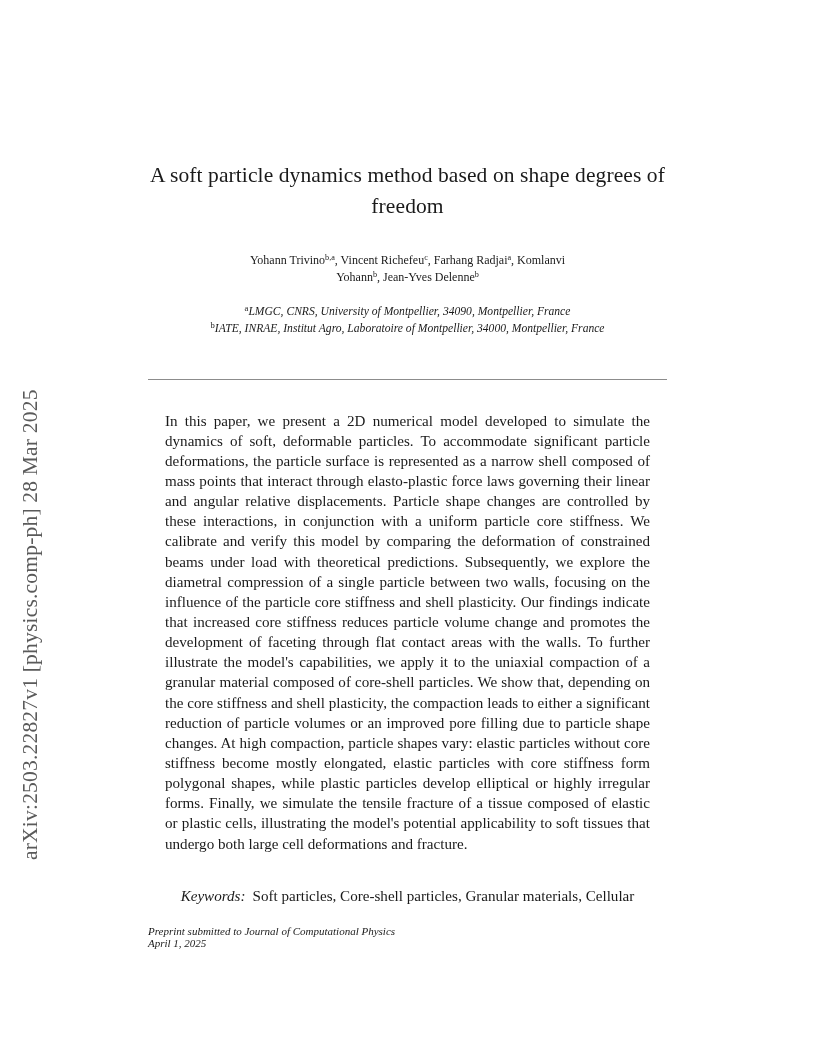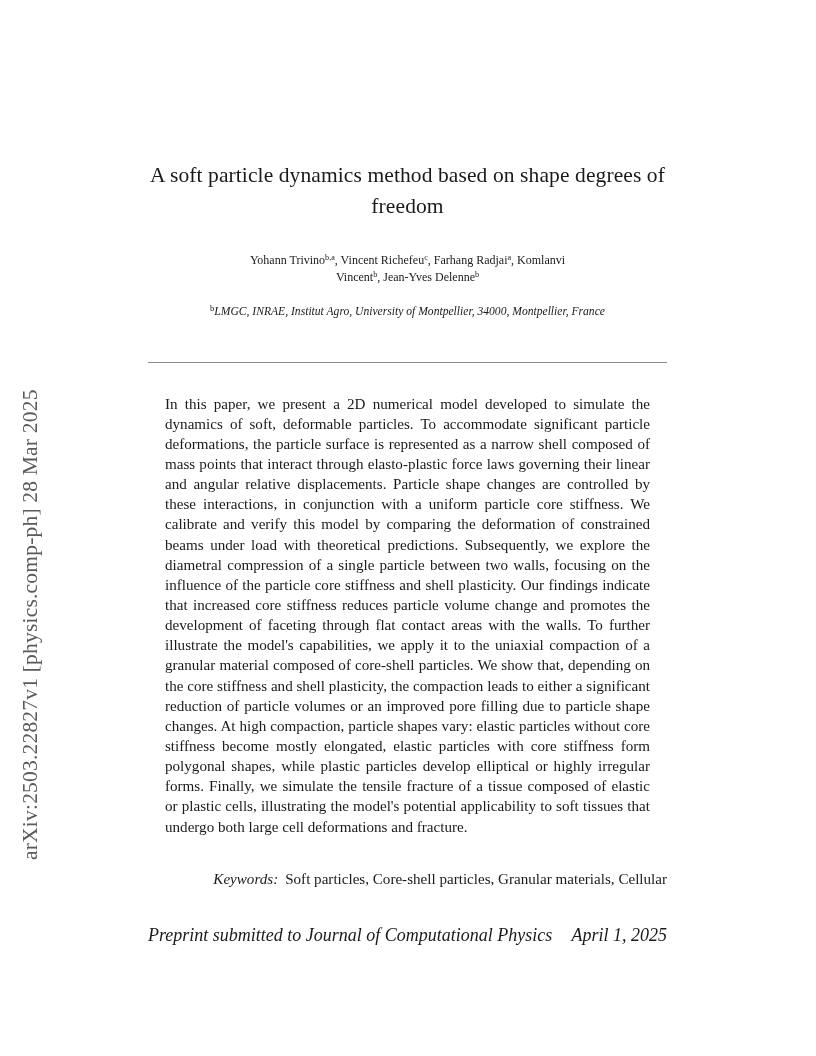--- a/index.html
+++ b/index.html
@@ -111,58 +111,60 @@
     text-align: justify;
     text-justify: inter-word;
     hyphens: manual;
   }
 
   .keywords {
     margin: 0;
     padding-top: 15px;
     font-size: 15.1px;
     line-height: 1.335;
-    text-align: right;
+    text-align: center;
   }
   .keywords .kw-label {
     font-style: italic;
     padding-right: 7px;
   }
 
   .footer {
     position: absolute;
     left: 0;
     top: 925px;
     width: 100%;
     display: flex;
     justify-content: space-between;
     align-items: baseline;
     font-style: italic;
-    font-size: 18px;
+    font-size: 11px;
+    flex-direction: column;
   }
 </style>
 </head>
 <body>
 
 <div id="arxiv-stamp">
   <span class="stamp-text">arXiv:2503.22827v1  [physics.comp-ph]  28 Mar 2025</span>
 </div>
 
 <div id="page">
 
   <h1 class="title">A soft particle dynamics method based on shape degrees of freedom</h1>
 
   <div class="authors">
     <span>Yohann Trivino</span><sup>b,a</sup><span>, Vincent Richefeu</span><sup>c</sup><span>, Farhang Radjai</span><sup>a</sup><span>, Komlanvi</span>
     <br>
-    <span>Vincent</span><sup>b</sup><span>, Jean-Yves Delenne</span><sup>b</sup>
+    <span>Yohann</span><sup>b</sup><span>, Jean-Yves Delenne</span><sup>b</sup>
   </div>
 
   <div class="affiliations">
-    <span class="aff-line"><sup>b</sup><span>LMGC, INRAE, Institut Agro, University of Montpellier, 34000, Montpellier, France</span></span>
+    <span class="aff-line"><sup>a</sup><span>LMGC, CNRS, University of Montpellier, 34090, Montpellier, France</span></span>
+    <span class="aff-line"><sup>b</sup><span>IATE, INRAE, Institut Agro, Laboratoire of Montpellier, 34000, Montpellier, France</span></span>
   </div>
 
   <hr class="rule">
 
 
   <p class="abstract-body">In this paper, we present a 2D numerical model developed to simulate the dynamics of soft, deformable particles. To accommodate significant particle deformations, the particle surface is represented as a narrow shell composed of mass points that interact through elasto-plastic force laws governing their linear and angular relative displacements. Particle shape changes are controlled by these interactions, in conjunction with a uniform particle core stiffness. We calibrate and verify this model by comparing the deformation of constrained beams under load with theoretical predictions. Subsequently, we explore the diametral compression of a single particle between two walls, focusing on the influence of the particle core stiffness and shell plasticity. Our findings indicate that increased core stiffness reduces particle volume change and promotes the development of faceting through flat contact areas with the walls. To further illustrate the model's capabilities, we apply it to the uniaxial compaction of a granular material composed of core-shell particles. We show that, depending on the core stiffness and shell plasticity, the compaction leads to either a significant reduction of particle volumes or an improved pore filling due to particle shape changes. At high compaction, particle shapes vary: elastic particles without core stiffness become mostly elongated, elastic particles with core stiffness form polygonal shapes, while plastic particles develop elliptical or highly irregular forms. Finally, we simulate the tensile fracture of a tissue composed of elastic or plastic cells, illustrating the model's potential applicability to soft tissues that undergo both large cell deformations and fracture.</p>
 
   <p class="keywords"><span class="kw-label">Keywords:</span><span>Soft particles, Core-shell particles, Granular materials, Cellular</span></p>
 
   <div class="footer">

